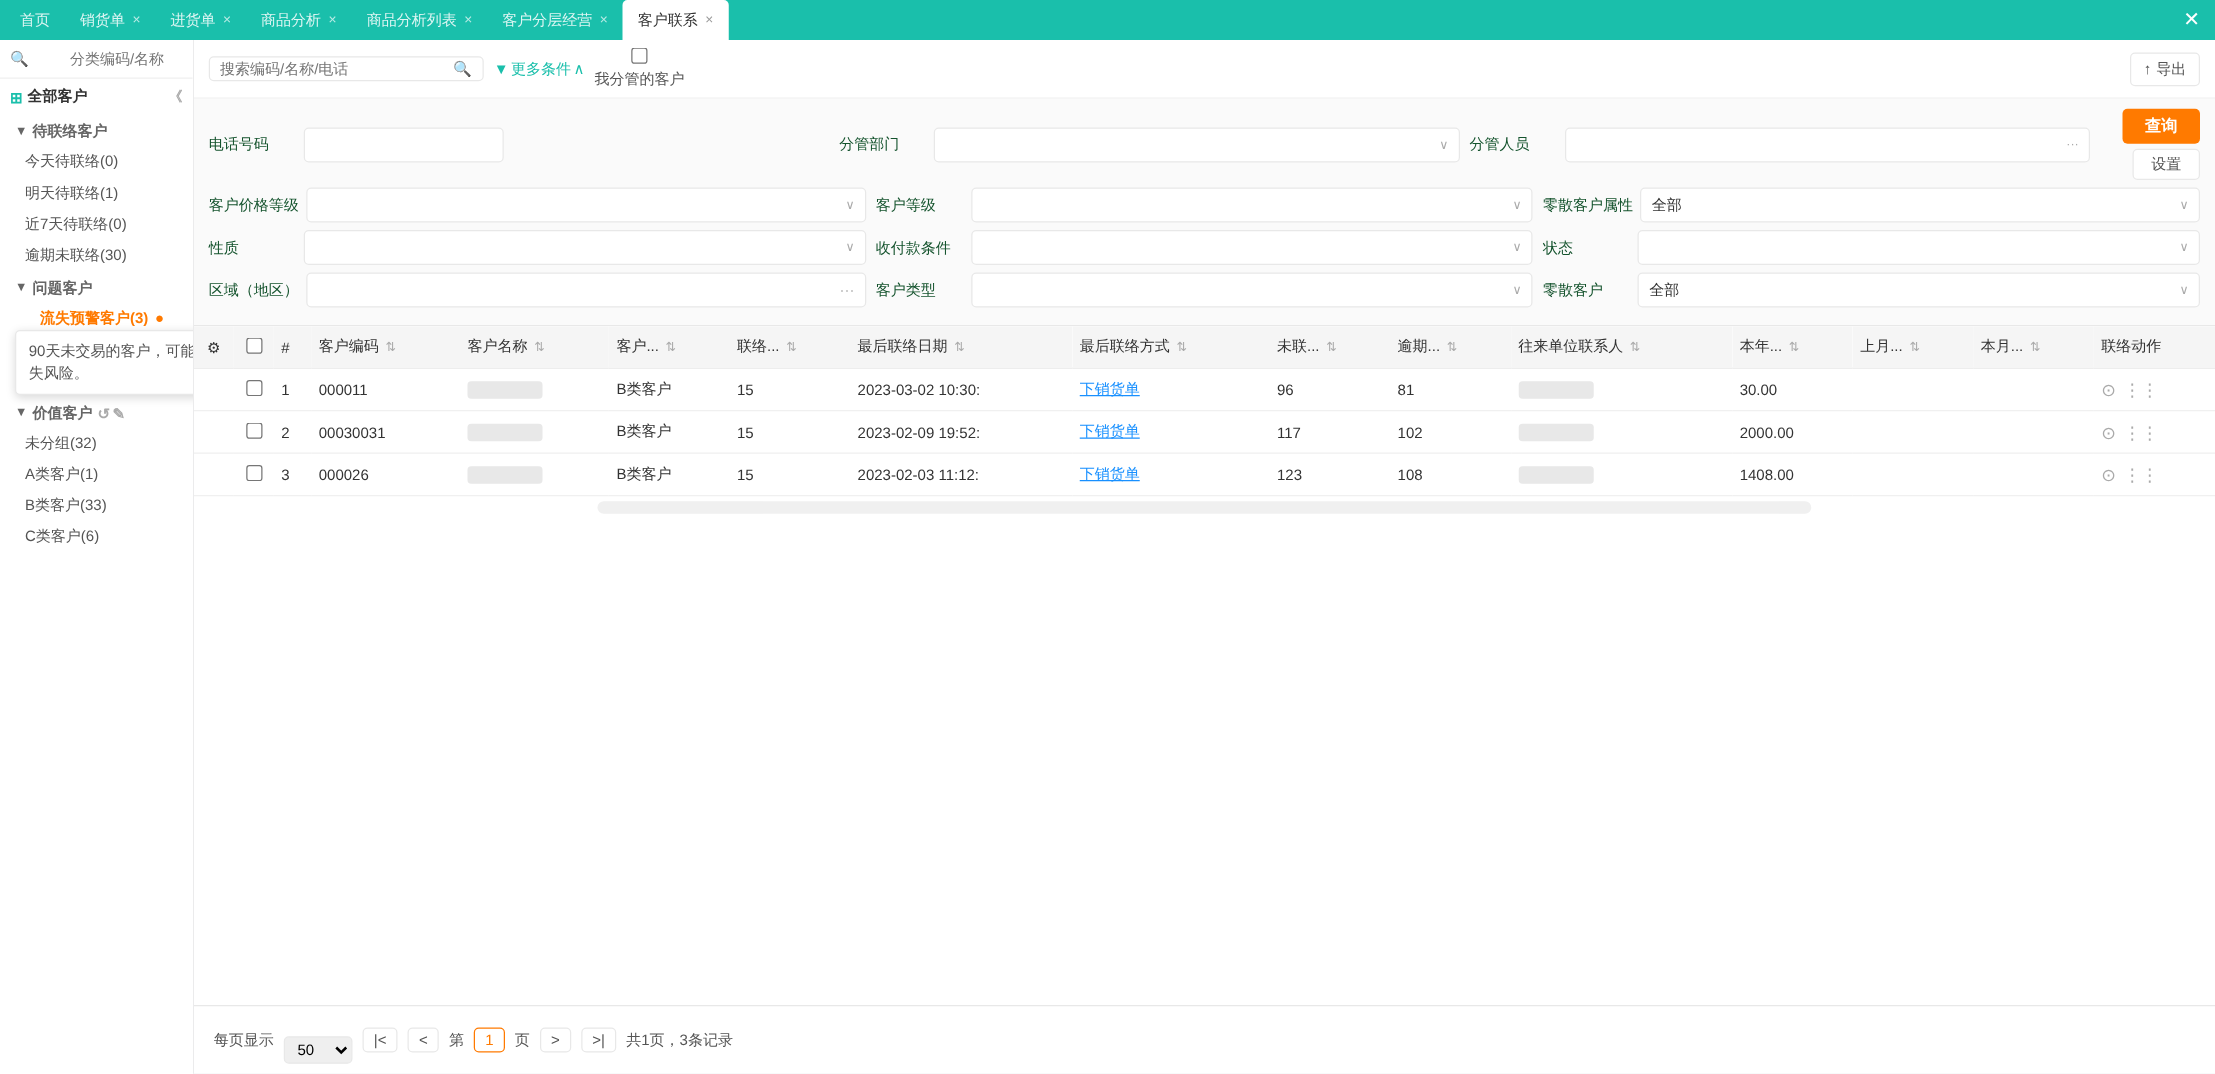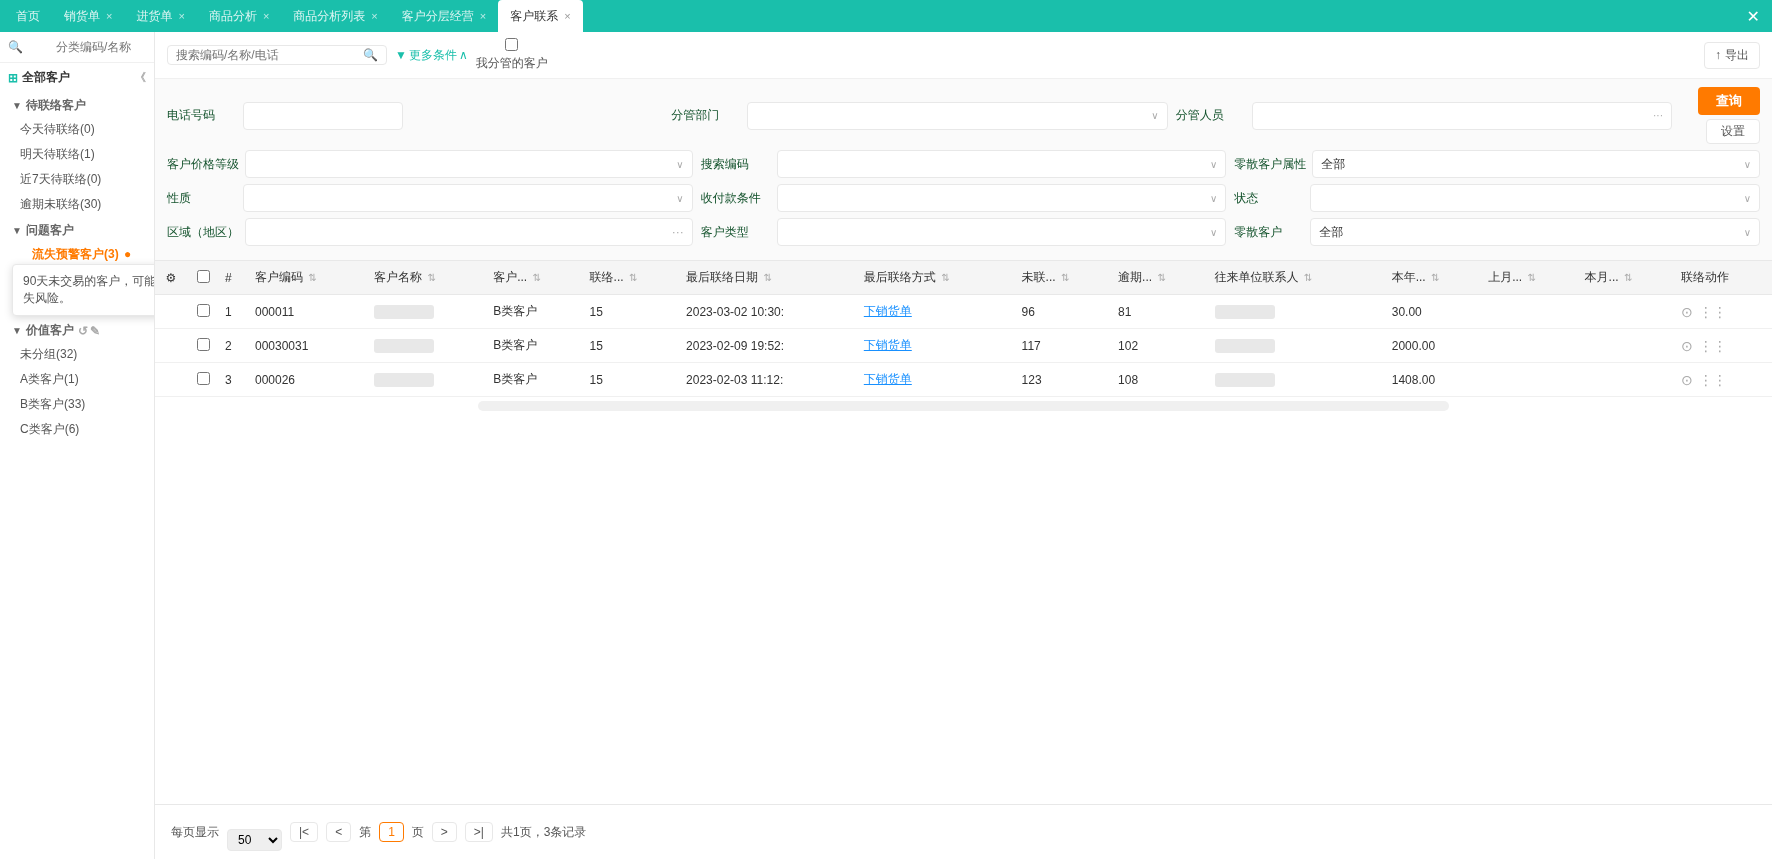--- a/index.html
+++ b/index.html
@@ -466,21 +466,21 @@
 
       <div class="filter-row">
         <div class="filter-cell">
           <span class="filter-label">客户价格等级</span>
           <div class="filter-select">
             <span></span>
             <span class="filter-select-arrow">∨</span>
           </div>
         </div>
         <div class="filter-cell">
-          <span class="filter-label">搜索编码</span>
+          <span class="filter-label">客户等级</span>
           <div class="filter-select">
             <span></span>
             <span class="filter-select-arrow">∨</span>
           </div>
         </div>
         <div class="filter-cell">
           <span class="filter-label">零散客户属性</span>
           <div class="filter-select">
             <span>全部</span>
             <span class="filter-select-arrow">∨</span>

